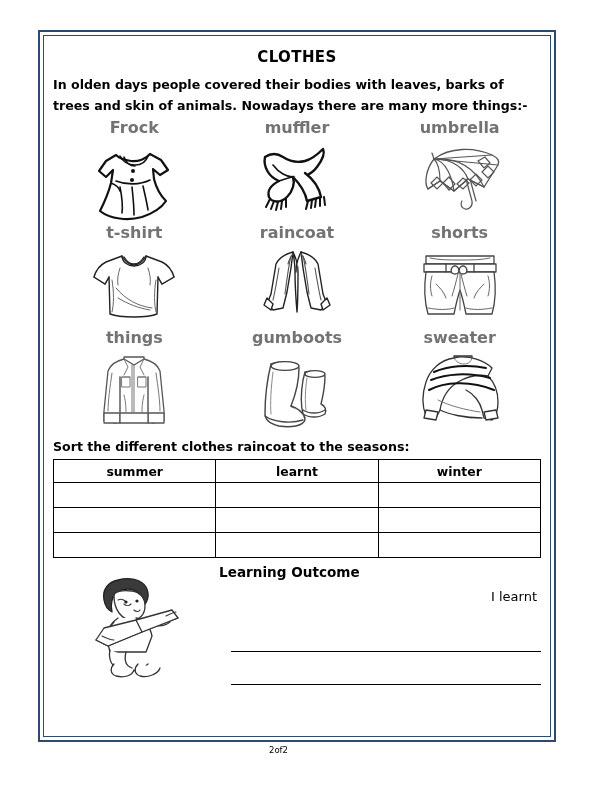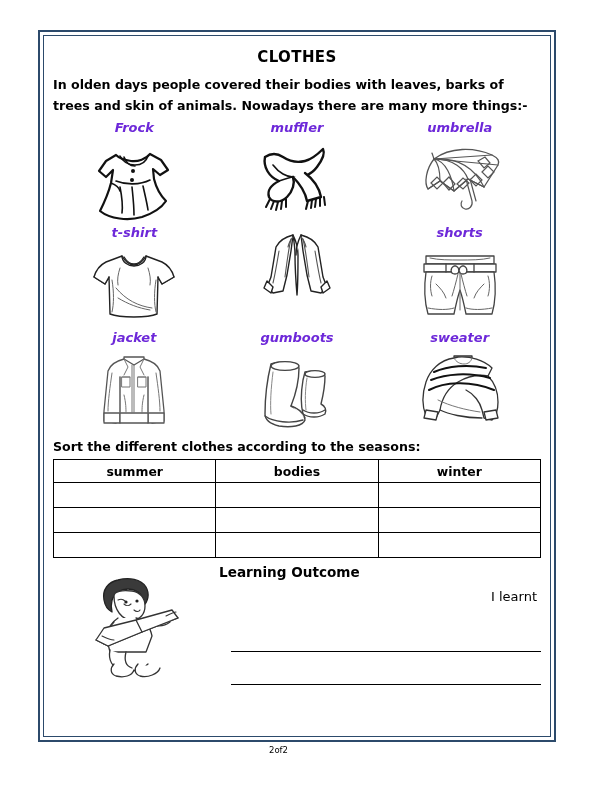--- a/index.html
+++ b/index.html
@@ -67,25 +67,24 @@
   .clothes-grid {
     display: grid;
     grid-template-columns: 1fr 1fr 1fr;
     margin-top: 2px;
   }
   .clothes-cell {
     text-align: center;
   }
   .clothes-label {
     font-weight: bold;
-    font-size: 13px;
-    color: #6d28d9;
+    font-size: 16px;
+    color: #737373;
     margin-bottom: 1px;
     line-height: 16px;
-    font-style: italic;
   }
   .clothes-art {
     height: 88px;
     display: flex;
     align-items: center;
     justify-content: center;
   }
   .clothes-art svg { display: block; }
 
   
@@ -291,20 +290,21 @@
             <path d="M32 44 C42 56 54 62 68 64"></path>
             <path d="M34 54 C44 60 54 64 66 66"></path>
             <path d="M64 24 C66 30 67 36 66 41"></path>
             <path d="M36 24 C34 30 33 36 34 41"></path>
           </g>
         </svg>
       </div>
     </div>
 
     <div class="clothes-cell">
+      <div class="clothes-label">raincoat</div>
       <div class="clothes-art">
         <svg width="96" height="88" viewBox="0 0 96 88">
           <g fill="#fff" stroke="#222" stroke-width="1.4" stroke-linejoin="round" stroke-linecap="round">
 
             <path d="M44 10 C36 12 30 16 27 22 L22 52 L18 62 L24 68 L34 66 L38 50 L42 26 Z"></path>
 
             <path d="M52 10 C60 12 66 16 69 22 L74 52 L78 62 L72 68 L62 66 L58 50 L54 26 Z"></path>
 
             <path d="M44 10 C47 16 49 22 49 30 C49 44 49 58 48 70 C47 58 46 44 46 30 C46 22 45 16 44 10 Z"></path>
             <path d="M52 10 C49 16 47 22 47 30"></path>
@@ -351,21 +351,21 @@
             <path d="M74 40 C70 44 66 48 64 54"></path>
             <path d="M18 64 C28 66 38 66 44 64"></path>
             <path d="M82 64 C72 66 62 66 56 64"></path>
             <path d="M20 14 C28 16 40 16 50 16 C60 16 72 16 80 14"></path>
           </g>
         </svg>
       </div>
     </div>
 
     <div class="clothes-cell">
-      <div class="clothes-label">jacket</div>
+      <div class="clothes-label">things</div>
       <div class="clothes-art">
         <svg width="96" height="88" viewBox="0 0 96 88">
           <g fill="#fff" stroke="#555" stroke-width="1.3" stroke-linejoin="round" stroke-linecap="round">
 
             <path d="M38 10 L58 10 L58 18 L38 18 Z"></path>
 
             <path d="M38 12 C30 14 24 18 22 24 L18 64 L18 74 L30 76 L34 74 L34 30 L34 74 L62 74 L62 30 L62 74 L66 76 L78 74 L78 64 L74 24 C72 18 66 14 58 12 L48 18 Z"></path>
 
             <path d="M18 66 L34 66 L34 76 L18 76 Z"></path>
             <path d="M62 66 L78 66 L78 76 L62 76 Z"></path>
@@ -440,27 +440,27 @@
           <g fill="none" stroke="#777" stroke-width="1" stroke-linecap="round">
             <path d="M30 52 C42 58 58 62 72 64"></path>
             <path d="M46 10 C48 14 52 16 56 16 C60 16 63 14 64 10"></path>
           </g>
         </svg>
       </div>
     </div>
 
   </div>
 
-  <div class="sort-instruction">Sort the different clothes according to the seasons:</div>
+  <div class="sort-instruction">Sort the different clothes raincoat to the seasons:</div>
 
   <table class="seasons">
     <thead>
       <tr>
         <th>summer</th>
-        <th>bodies</th>
+        <th>learnt</th>
         <th>winter</th>
       </tr>
     </thead>
     <tbody>
       <tr>
         <td></td>
         <td></td>
         <td></td>
       </tr>
       <tr>

